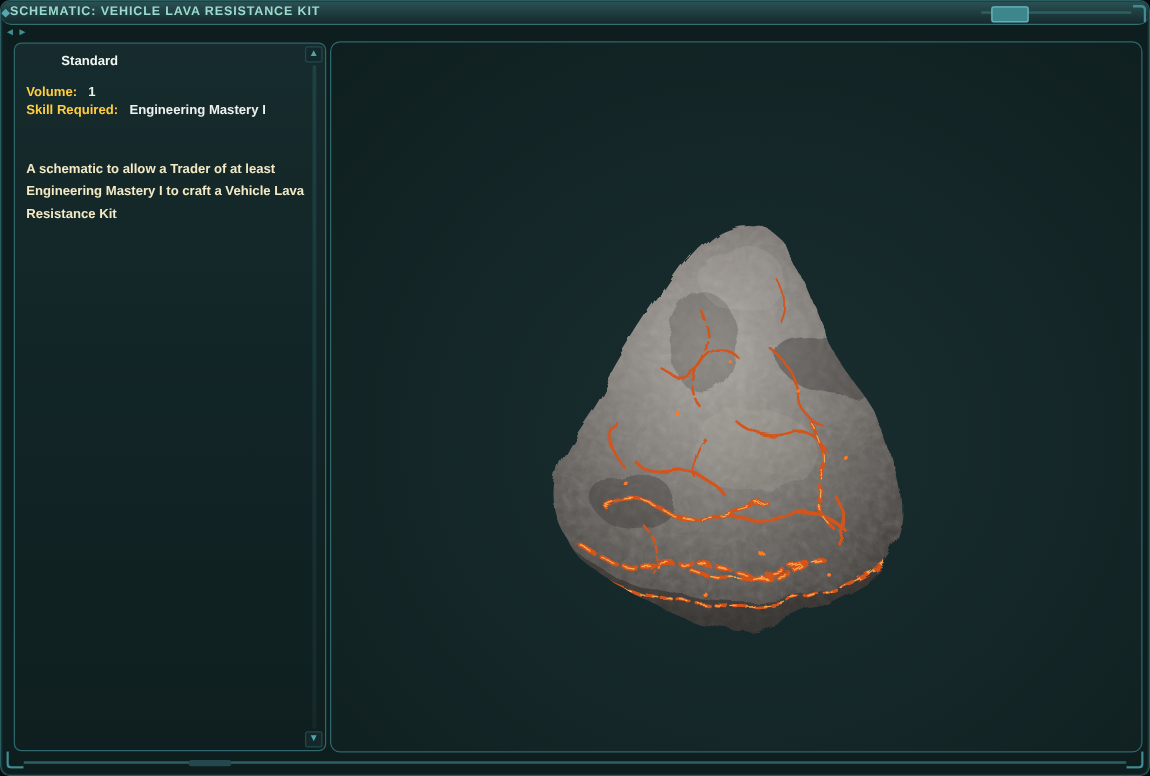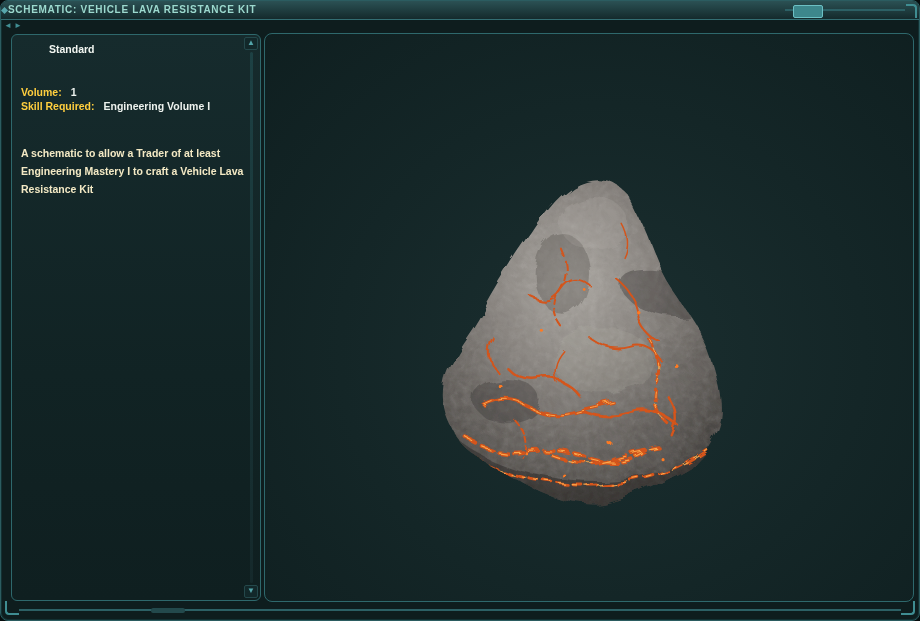--- a/index.html
+++ b/index.html
@@ -7,20 +7,21 @@
     position:relative;width:918px;height:619px;margin:0 auto;
     background:#0e1d1e;border:1px solid #2b5c60;border-radius:8px;
     overflow:hidden;font-family:"Liberation Sans",sans-serif;
     box-shadow:inset 0 0 0 1px #123032;
   }
   
   .titlebar{
     position:absolute;top:0;left:0;right:0;height:18px;
     background:linear-gradient(#2b5154,#142a2c);
     border-bottom:1px solid #336d72;
+    border-radius:8px;
   }
   .title{
     position:absolute;left:7px;top:3px;
     font-size:10px;font-weight:bold;letter-spacing:.7px;
     color:#9cd9ce;text-transform:uppercase;white-space:nowrap;
   }
   .tb-diamond{
     position:absolute;left:1px;top:7px;width:5px;height:5px;
     background:#57a7ac;transform:rotate(45deg);
   }
@@ -46,21 +47,21 @@
     position:absolute;left:10px;top:33px;width:248px;height:565px;
     border:1px solid #2e686c;border-radius:6px;
     background:linear-gradient(#162b2d 0%,#112324 60%,#0f1f20 100%);
   }
   .panel-content{
     position:absolute;left:9px;top:8px;right:24px;
   }
   .panel-header{
     margin-left:28px;font-size:10.5px;font-weight:bold;color:#f2f6f1;
   }
-  .fields{margin-top:31px;}
+  .fields{margin-top:13px;}
   .field-row{font-size:10.5px;font-weight:bold;line-height:13.5px;white-space:nowrap;}
   .field-label{color:#ffce3e;}
   .field-value{color:#edf2ee;margin-left:9px;}
   .description{
     margin:31px 0 0 0;width:224px;
     font-size:10.5px;font-weight:bold;line-height:18px;color:#f3e9c4;
   }
   
   .scrollbar{
     position:absolute;top:2px;bottom:2px;right:2px;width:14px;
@@ -119,21 +120,21 @@
 
   <div class="info-panel">
     <div class="panel-content">
       <div class="panel-header">Standard</div>
 
       <div class="fields">
         <div class="field-row">
           <span class="field-label">Volume:</span><span class="field-value">1</span>
         </div>
         <div class="field-row">
-          <span class="field-label">Skill Required:</span><span class="field-value">Engineering Volume I</span>
+          <span class="field-label">Skill Required:</span><span class="field-value">Engineering Mastery I</span>
         </div>
       </div>
 
       <p class="description">A schematic to allow a Trader of at least Engineering Mastery I to craft a Vehicle Lava Resistance Kit</p>
     </div>
 
     <div class="scrollbar">
       <span class="sb-arrow">▲</span>
       <div class="sb-track"></div>
       <span class="sb-arrow">▼</span>

